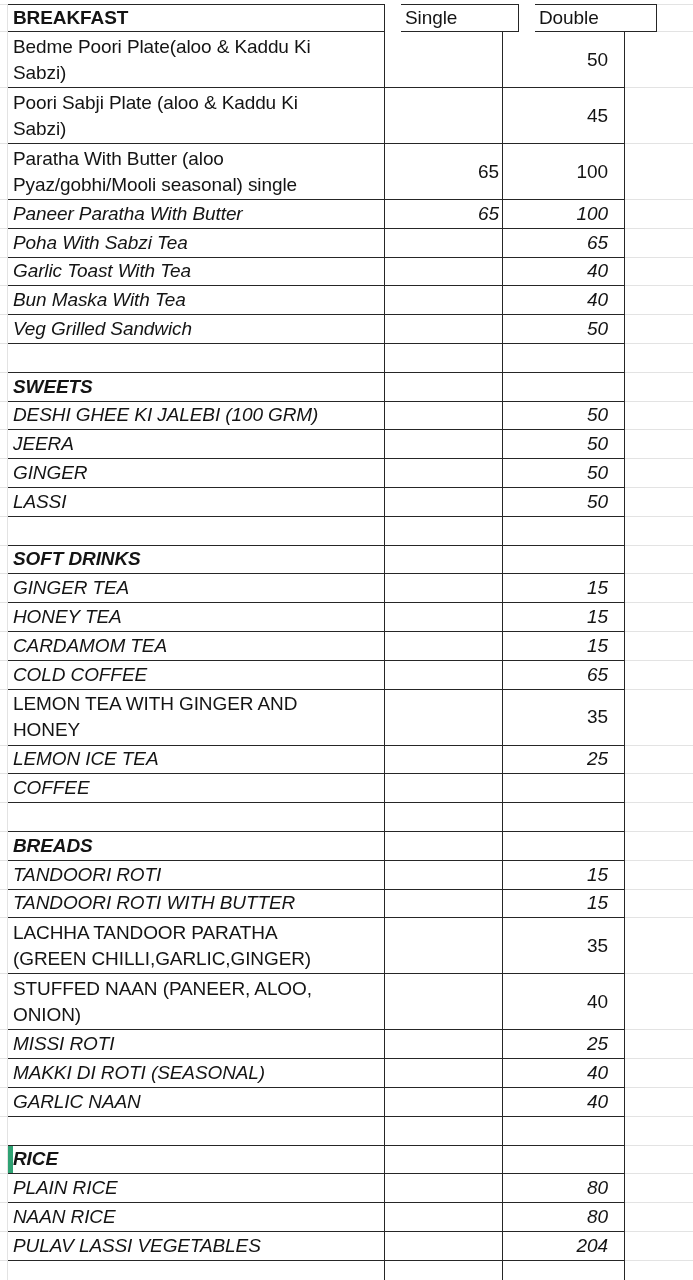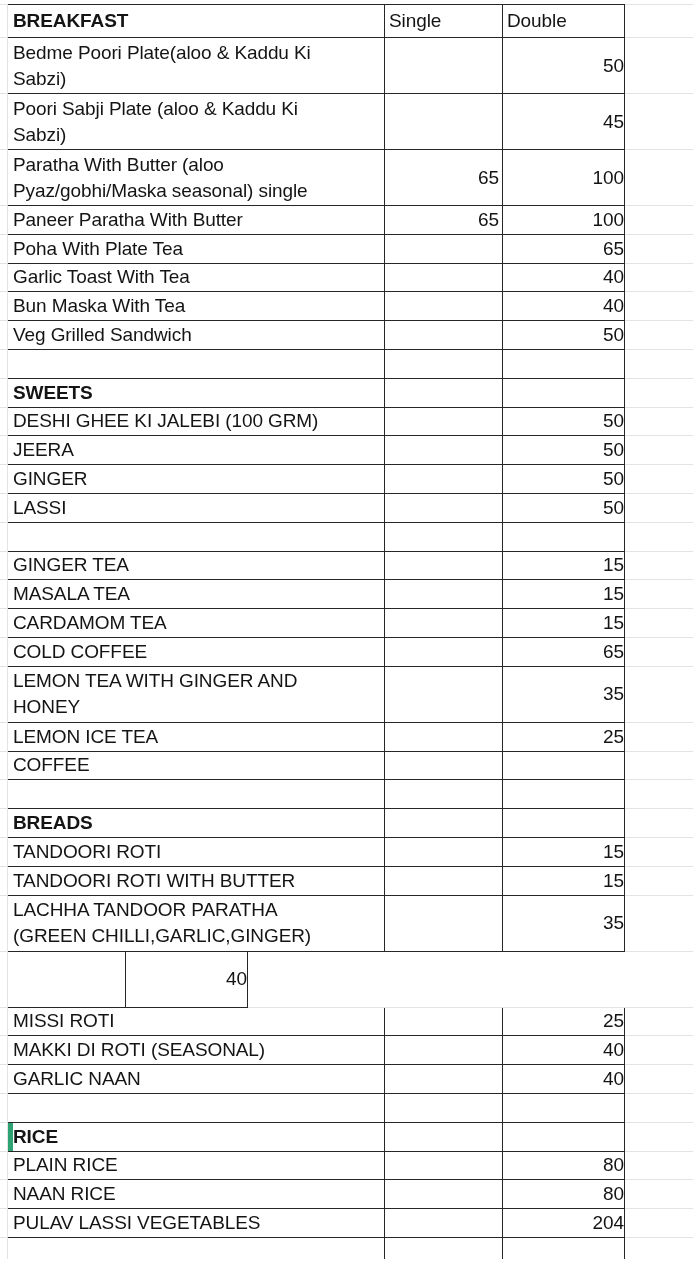--- a/index.html
+++ b/index.html
@@ -7,38 +7,38 @@
   body {
     width: 693px; height: 1280px; overflow: hidden;
     font-family: "Liberation Sans", sans-serif;
     font-size: 19px; color: var(--text, #141414);
     letter-spacing: -0.1px;
   }
   .sheet { width: 693px; height: 1280px; background: var(--bg, #fff); position: relative; }
   .topstrip { height: 4px; width: 100%; }
   .row { display: flex; width: 693px; }
   
-  .h-hdr  { height: 34px; }
-  .h-std  { height: 28.8px; }
+  .h-hdr  { height: 28px; }
+  .h-std  { height: 28.8px; font-style: italic; }
   .h-tall { height: 56px; }
   .h-part { height: 21.2px; }
   
   .gl { width: 8px;  border-right: 1px solid var(--gridlight, #e3e3e3); border-bottom: 1px solid var(--gridlight, #e3e3e3); }
   .gr { flex: 1;     border-bottom: 1px solid var(--gridlight, #e3e3e3); }
   
   .c {
     border-right: 1.5px solid var(--griddark, #262626);
     border-bottom: 1.5px solid var(--griddark, #262626);
     display: flex; align-items: center; overflow: hidden;
     line-height: 26px; white-space: normal;
   }
   .ci { width: 377px; padding-left: 5px; position: relative; }
   .cs { width: 118px; justify-content: flex-end; padding-right: 3px; }
-  .cd { width: 122px; justify-content: flex-end; padding-right: 0; }
-  .labels .cs, .labels .cd { justify-content: flex-start; padding-left: 4px; }
+  .cd { width: 122px; justify-content: flex-end; padding-right: 16px; }
+  .labels .cs, .labels .cd { justify-content: flex-start; padding-left: 4px; margin-left: 16px; }
   .first .c { border-top: 1.5px solid var(--griddark, #262626); }
   .first .gl, .first .gr { border-top: 1px solid var(--gridlight, #e3e3e3); }
   .part .c, .part .gl, .part .gr { border-bottom: none; }
   .bold .ci { font-weight: 700; }
   .h-tall .txt { max-width: 330px; }
   .cursor {
     position: absolute; left: 0; top: 0; bottom: 0; width: 4.5px;
     background: var(--green, #2fa273);
   }
 </style>
@@ -79,21 +79,21 @@
         </div>
         <div class="c cs"></div>
         <div class="c cd">
           <span class="txt">45</span>
         </div>
         <div class="gr"></div>
       </div>
       <div class="row h-tall">
         <div class="gl"></div>
         <div class="c ci">
-          <span class="txt">Paratha With Butter (aloo Pyaz/gobhi/Maska seasonal) single</span>
+          <span class="txt">Paratha With Butter (aloo Pyaz/gobhi/Mooli seasonal) single</span>
         </div>
         <div class="c cs">
           <span class="txt">65</span>
         </div>
         <div class="c cd">
           <span class="txt">100</span>
         </div>
         <div class="gr"></div>
       </div>
       <div class="row h-std">
@@ -105,21 +105,21 @@
           <span class="txt">65</span>
         </div>
         <div class="c cd">
           <span class="txt">100</span>
         </div>
         <div class="gr"></div>
       </div>
       <div class="row h-std">
         <div class="gl"></div>
         <div class="c ci">
-          <span class="txt">Poha With Plate Tea</span>
+          <span class="txt">Poha With Sabzi Tea</span>
         </div>
         <div class="c cs"></div>
         <div class="c cd">
           <span class="txt">65</span>
         </div>
         <div class="gr"></div>
       </div>
       <div class="row h-std">
         <div class="gl"></div>
         <div class="c ci">
@@ -213,35 +213,44 @@
         </div>
         <div class="gr"></div>
       </div>
       <div class="row h-std">
         <div class="gl"></div>
         <div class="c ci"></div>
         <div class="c cs"></div>
         <div class="c cd"></div>
         <div class="gr"></div>
       </div>
+      <div class="row h-std bold">
+        <div class="gl"></div>
+        <div class="c ci">
+          <span class="txt">SOFT DRINKS</span>
+        </div>
+        <div class="c cs"></div>
+        <div class="c cd"></div>
+        <div class="gr"></div>
+      </div>
       <div class="row h-std">
         <div class="gl"></div>
         <div class="c ci">
           <span class="txt">GINGER TEA</span>
         </div>
         <div class="c cs"></div>
         <div class="c cd">
           <span class="txt">15</span>
         </div>
         <div class="gr"></div>
       </div>
       <div class="row h-std">
         <div class="gl"></div>
         <div class="c ci">
-          <span class="txt">MASALA TEA</span>
+          <span class="txt">HONEY TEA</span>
         </div>
         <div class="c cs"></div>
         <div class="c cd">
           <span class="txt">15</span>
         </div>
         <div class="gr"></div>
       </div>
       <div class="row h-std">
         <div class="gl"></div>
         <div class="c ci">
@@ -339,20 +348,23 @@
           <span class="txt">LACHHA TANDOOR PARATHA (GREEN CHILLI,GARLIC,GINGER)</span>
         </div>
         <div class="c cs"></div>
         <div class="c cd">
           <span class="txt">35</span>
         </div>
         <div class="gr"></div>
       </div>
       <div class="row h-tall">
         <div class="gl"></div>
+        <div class="c ci">
+          <span class="txt">STUFFED NAAN (PANEER, ALOO, ONION)</span>
+        </div>
         <div class="c cs"></div>
         <div class="c cd">
           <span class="txt">40</span>
         </div>
         <div class="gr"></div>
       </div>
       <div class="row h-std">
         <div class="gl"></div>
         <div class="c ci">
           <span class="txt">MISSI ROTI</span>

